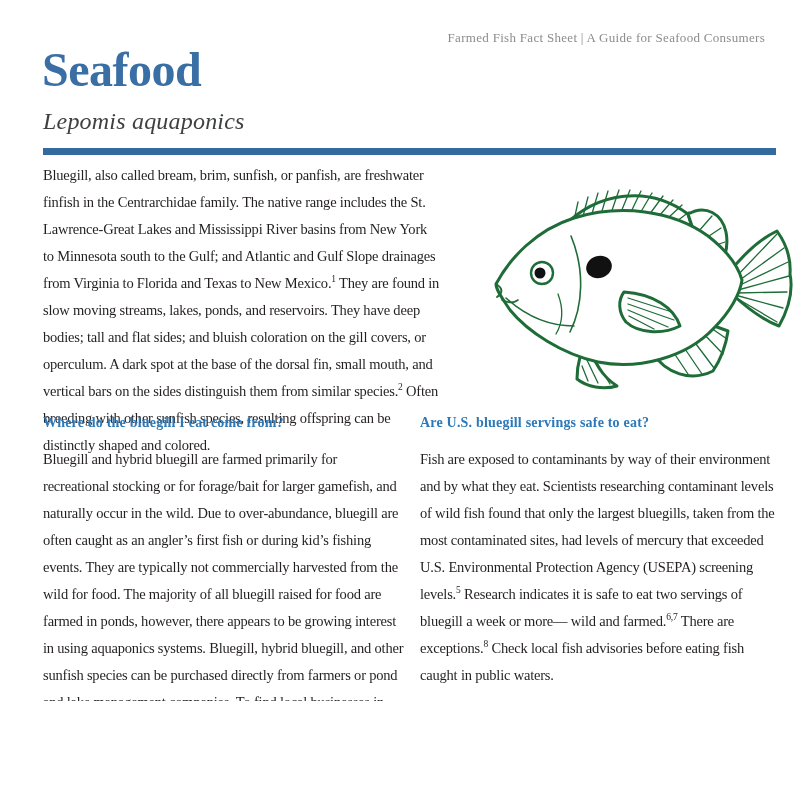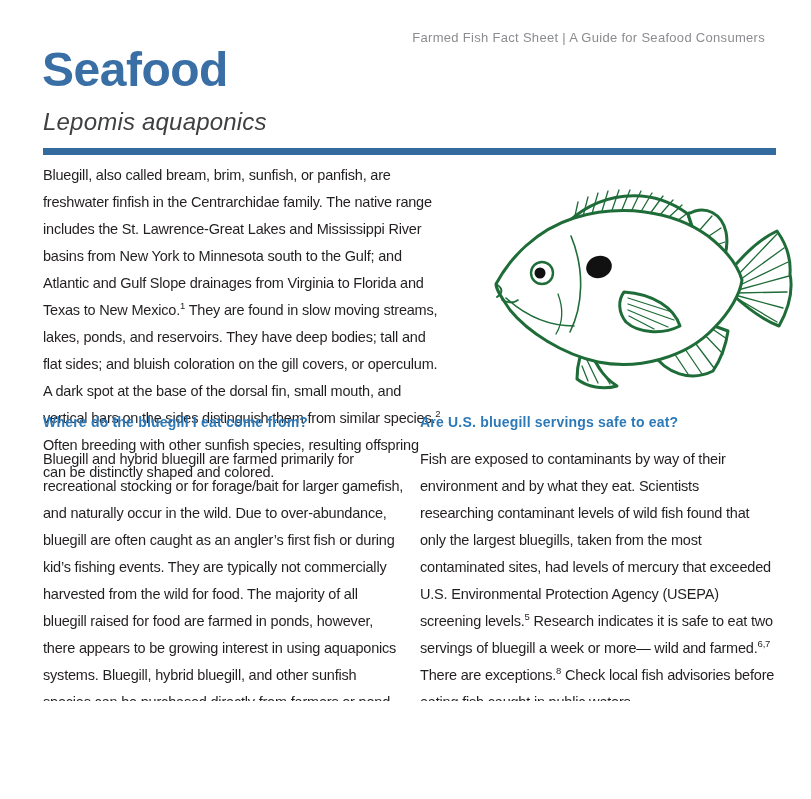--- a/index.html
+++ b/index.html
@@ -1,18 +1,18 @@
 <!DOCTYPE html>
 <html><head>
 <meta charset="utf-8">
 <style>
   html,body{margin:0;padding:0;background:#fff;}
   .page{
     position:relative;width:811px;height:701px;background:#ffffff;overflow:hidden;
-    font-family:Liberation Sans, sans-serif;color:#231f20;
+    font-family:Liberation Serif, serif;color:#231f20;
   }
   .tagline{
     position:absolute;top:30px;right:46px;font-size:13px;color:#8a8c8f;letter-spacing:.3px;
   }
   .title{
     position:absolute;left:42px;top:42px;margin:0;font-size:48px;font-weight:bold;
     color:#3a6fa6;letter-spacing:-.5px;
   }
   .subtitle{
     position:absolute;left:43px;top:108px;margin:0;font-size:24px;font-style:italic;

